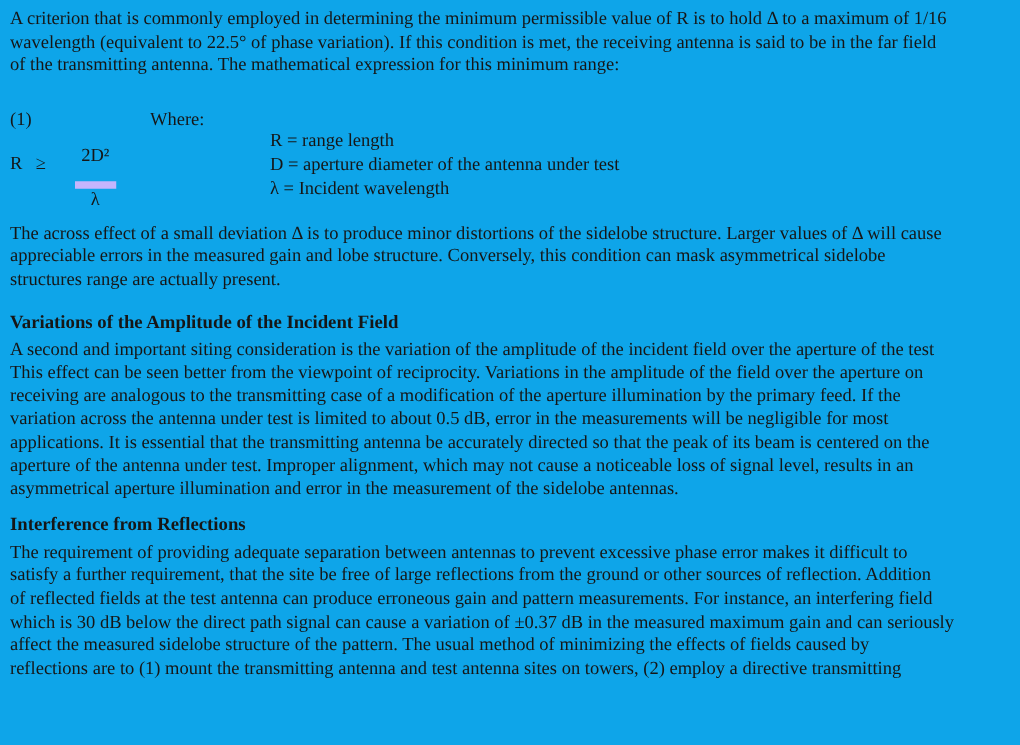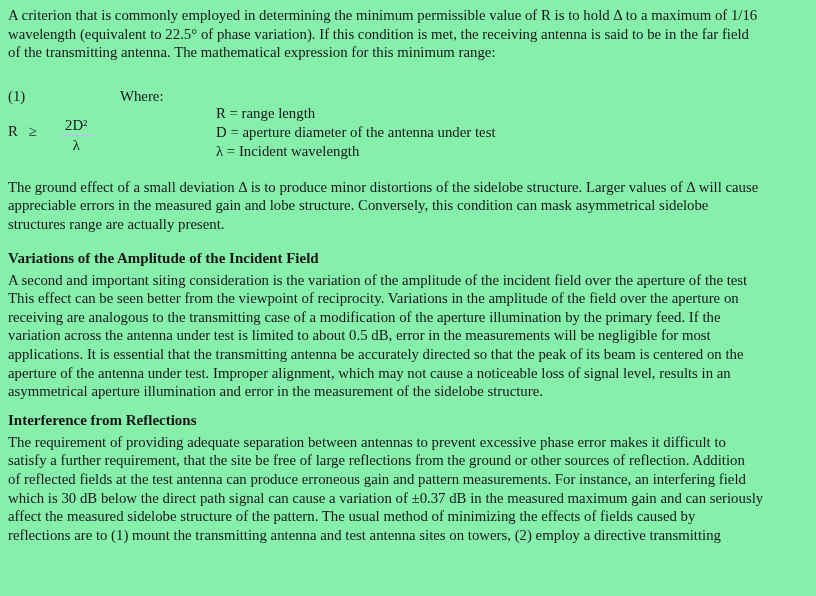--- a/index.html
+++ b/index.html
@@ -4,21 +4,21 @@
 <style>
   html, body {
     margin: 0;
     padding: 0;
     background: #ffffff;
   }
   .page {
     position: relative;
     width: 816px;
     height: 596px;
-    background: #86efac;
+    background: #0ea5e9;
     font-family: "Liberation Serif", "DejaVu Serif", serif;
     color: #161616;
     overflow: hidden;
   }
   .content {
     position: absolute;
     left: 8px;
     top: 6px;
     width: 800px;
   }
@@ -78,22 +78,22 @@
   }
   .eq-fraction {
     position: absolute;
     left: 52px;
     top: 29px;
     text-align: center;
     display: inline-block;
   }
   .eq-numerator {
     display: block;
-    padding: 0 5px 1px 5px;
-    border-bottom: 1px solid #c4b5fd;
+    padding: 0 5px 11px 5px;
+    border-bottom: 6px solid #c4b5fd;
     line-height: 17px;
   }
   .eq-denominator {
     display: block;
     line-height: 18px;
   }
 </style>
 </head>
 <body>
 
@@ -113,34 +113,34 @@
       <span class="eq-fraction">
         <span class="eq-numerator">2D²</span>
         <span class="eq-denominator">λ</span>
       </span>
       <span class="eq-def eq-def-0">R = range length</span>
       <span class="eq-def eq-def-1">D = aperture diameter of the antenna under test</span>
       <span class="eq-def eq-def-2">λ = Incident wavelength</span>
     </div>
 
     <div class="para deviation-para">
-      <div class="line">The ground effect of a small deviation Δ is to produce minor distortions of the sidelobe structure. Larger values of Δ will cause</div>
+      <div class="line">The across effect of a small deviation Δ is to produce minor distortions of the sidelobe structure. Larger values of Δ will cause</div>
       <div class="line">appreciable errors in the measured gain and lobe structure. Conversely, this condition can mask asymmetrical sidelobe</div>
       <div class="line">structures range are actually present.</div>
     </div>
 
     <div class="section-heading amplitude-heading">Variations of the Amplitude of the Incident Field</div>
     <div class="para amplitude-para">
       <div class="line">A second and important siting consideration is the variation of the amplitude of the incident field over the aperture of the test</div>
       <div class="line">This effect can be seen better from the viewpoint of reciprocity. Variations in the amplitude of the field over the aperture on</div>
       <div class="line">receiving are analogous to the transmitting case of a modification of the aperture illumination by the primary feed. If the</div>
       <div class="line">variation across the antenna under test is limited to about 0.5 dB, error in the measurements will be negligible for most</div>
       <div class="line">applications. It is essential that the transmitting antenna be accurately directed so that the peak of its beam is centered on the</div>
       <div class="line">aperture of the antenna under test. Improper alignment, which may not cause a noticeable loss of signal level, results in an</div>
-      <div class="line">asymmetrical aperture illumination and error in the measurement of the sidelobe structure.</div>
+      <div class="line">asymmetrical aperture illumination and error in the measurement of the sidelobe antennas.</div>
     </div>
 
     <div class="section-heading reflections-heading">Interference from Reflections</div>
     <div class="para reflections-para">
       <div class="line">The requirement of providing adequate separation between antennas to prevent excessive phase error makes it difficult to</div>
       <div class="line">satisfy a further requirement, that the site be free of large reflections from the ground or other sources of reflection. Addition</div>
       <div class="line">of reflected fields at the test antenna can produce erroneous gain and pattern measurements. For instance, an interfering field</div>
       <div class="line">which is 30 dB below the direct path signal can cause a variation of ±0.37 dB in the measured maximum gain and can seriously</div>
       <div class="line">affect the measured sidelobe structure of the pattern. The usual method of minimizing the effects of fields caused by</div>
       <div class="line">reflections are to (1) mount the transmitting antenna and test antenna sites on towers, (2) employ a directive transmitting</div>

